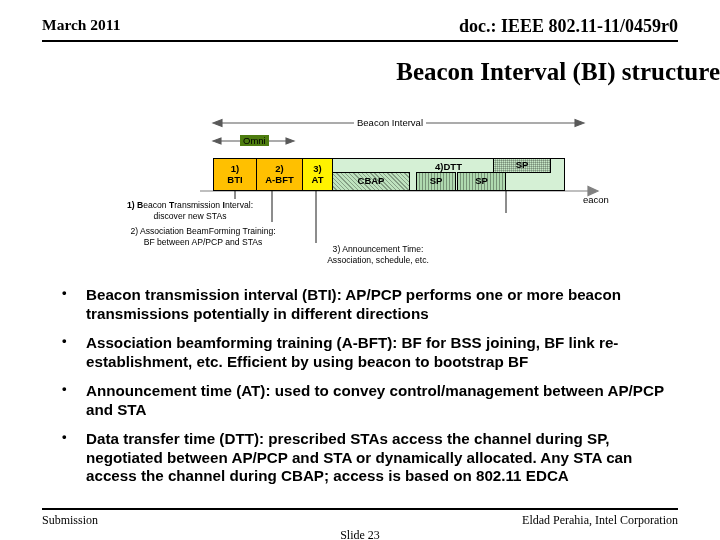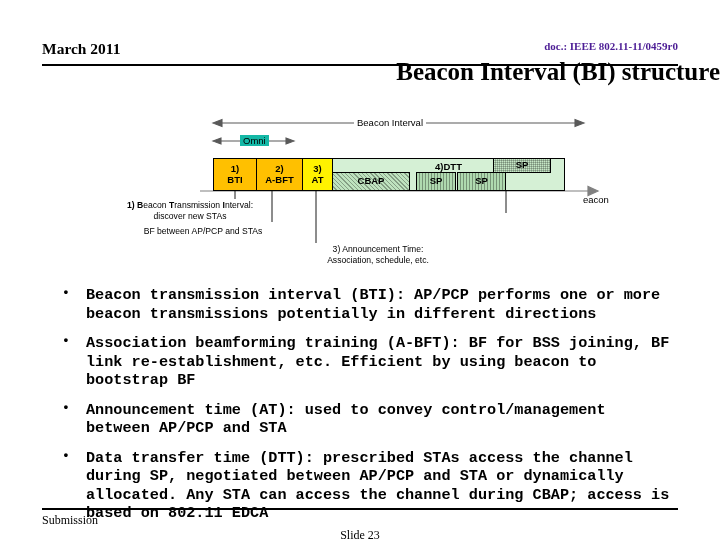--- a/index.html
+++ b/index.html
@@ -18,41 +18,41 @@
   .slide {
     position: absolute;
     left: 0; top: 0;
     width: 720px;
     height: 540px;
   }
 
   
   .header {
     position: absolute;
-    left: 42px; top: 40px;
+    left: 42px; top: 16px;
     width: 636px;
     height: 24px;
     border-bottom: 2px solid #000;
   }
   .header-left {
     position: absolute;
     left: 0; top: 0;
     font-family: "Liberation Serif", serif;
     font-weight: bold;
     font-size: 15.5px;
     color: #000;
     white-space: nowrap;
   }
   .header-right {
     position: absolute;
     right: 0; top: 0;
     font-family: "Liberation Serif", serif;
     font-weight: bold;
-    font-size: 11px;
-    color: #4c1d95;
+    font-size: 18px;
+    color: #000000;
     white-space: nowrap;
   }
 
   
   .slide-title {
     position: absolute;
     left: 0; top: 58px;
     width: 720px;
     text-align: right;
     font-family: "Liberation Serif", serif;
@@ -146,21 +146,21 @@
   
   .bullets {
     position: absolute;
     left: 54px; top: 286px;
     width: 620px;
   }
   .bullet {
     position: relative;
     padding-left: 32px;
     margin-bottom: 11px;
-    font-family: Liberation Mono, monospace;
+    font-family: Liberation Sans, sans-serif;
     font-weight: bold;
     font-size: 15.2px;
     line-height: 1.22;
     color: #000;
   }
   .bullet::before {
     content: "\2022";
     position: absolute;
     left: 8px;
     top: -1px;
@@ -219,21 +219,21 @@
 
       <g stroke="#000000" stroke-width="0.9">
         <line x1="235" y1="191" x2="235" y2="199"></line>
         <line x1="272" y1="191" x2="272" y2="222"></line>
         <line x1="316" y1="191" x2="316" y2="243"></line>
         <line x1="506" y1="191" x2="506" y2="213"></line>
       </g>
     </svg>
 
     <div class="dlabel" style="left:354px; top:117px; background:#fff; padding:0 3px;">Beacon Interval</div>
-    <div class="dlabel" style="left:240px; top:135px; background:#14b8a6; padding:0 3px;">Omni</div>
+    <div class="dlabel" style="left:240px; top:135px; background:#4d7c0f; padding:0 3px;">Omni</div>
     <div class="dlabel" style="left:583px; top:194px;">eacon</div>
 
     <div class="tbox" style="left:332px; top:158px; width:233px; height:33px; background:#D5F0D5; justify-content:flex-start; padding-top:3px;">
       <span>4)DTT</span>
     </div>
 
     <div class="tbox hatch-diag" style="left:332px; top:172px; width:78px; height:19px; background-color:#BFE3BF;">
       <span>CBAP</span>
     </div>
 
@@ -263,20 +263,21 @@
       <span>3)</span>
       <span>AT</span>
     </div>
 
     <div class="anno" style="left:92px; top:200px; width:196px;">
       <span class="ctr"><b><span style="font-weight: bold;">1) B</span><span style="font-weight: normal;">eacon </span><span style="font-weight: bold;">T</span><span style="font-weight: normal;">ransmission </span><span style="font-weight: bold;">I</span><span style="font-weight: normal;">nterval:</span></b></span>
       <span class="ctr">discover new STAs</span>
     </div>
 
     <div class="anno" style="left:108px; top:226px; width:190px;">
+      <span class="ctr">2) Association BeamForming Training:</span>
       <span class="ctr">BF between AP/PCP and STAs</span>
     </div>
 
     <div class="anno" style="left:298px; top:244px; width:160px;">
       <span class="ctr">3) Announcement Time:</span>
       <span class="ctr">Association, schedule, etc.</span>
     </div>
 
   </div>
 
@@ -284,16 +285,17 @@
     <div class="bullet">Beacon transmission interval (BTI): AP/PCP performs one or more beacon transmissions potentially in different directions</div>
     <div class="bullet">Association beamforming training (A-BFT): BF for BSS joining, BF link re-establishment, etc. Efficient by using beacon to bootstrap BF</div>
     <div class="bullet">Announcement time (AT): used to convey control/management between AP/PCP and STA</div>
     <div class="bullet">Data transfer time (DTT): prescribed STAs access the channel during SP, negotiated between AP/PCP and STA or dynamically allocated.  Any STA can access the channel during CBAP; access is based on 802.11 EDCA</div>
   </div>
 
   <div class="footer">
     <div class="footer-row">
       <span class="footer-left">Submission</span>
       <span class="footer-center">Slide 23</span>
+      <span class="footer-right">Eldad Perahia, Intel Corporation</span>
     </div>
   </div>
 
 </div>
 
 </body></html>

